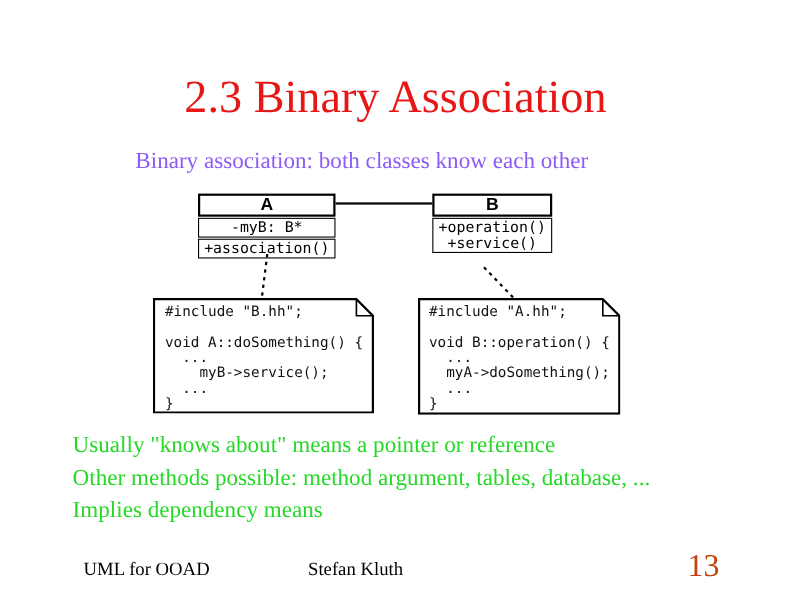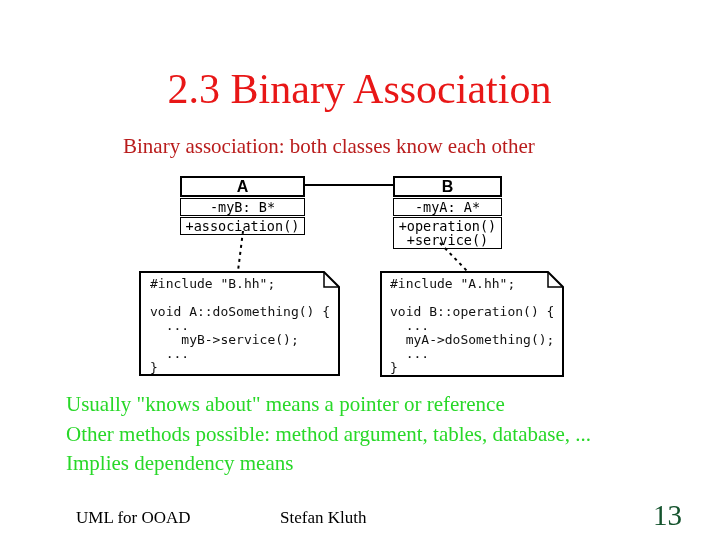--- a/index.html
+++ b/index.html
@@ -25,21 +25,21 @@
     line-height: 46px;
     color: #e81717;
     font-family: "Liberation Serif", serif;
   }
   .subtitle {
     position: absolute;
     top: 133px;
     left: 123px;
     font-size: 21px;
     line-height: 26px;
-    color: #b91c1c;
+    color: #8b5cf6;
   }
   
   .uml-class {
     position: absolute;
     box-sizing: border-box;
   }
   .uml-name {
     box-sizing: border-box;
     border: 2px solid #000;
     background: #fff;
@@ -127,42 +127,40 @@
     font-size: 17px;
     line-height: 20px;
     color: #000;
   }
   .footer-page {
     position: absolute;
     left: 625px;
     top: 500px;
     font-size: 29px;
     line-height: 30px;
-    color: #14532d;
-    margin-left: 28px;
+    color: #c2410c;
   }
 </style>
 </head>
 <body>
 
 <div class="slide">
 
   <div class="title">2.3 Binary Association</div>
 
   <div class="subtitle">Binary association: both classes know each other</div>
 
   <div class="uml-class class-a">
     <div class="uml-name">A</div>
     <div class="uml-comp"><div>-myB: B*</div></div>
     <div class="uml-comp"><div>+association()</div></div>
   </div>
 
   <div class="uml-class class-b">
     <div class="uml-name">B</div>
-    <div class="uml-comp"><div>-myA: A*</div></div>
     <div class="uml-comp"><div>+operation()</div><div>+service()</div></div>
   </div>
 
   <div class="assoc-line"></div>
 
   <svg class="connectors" width="719" height="539">
     <line x1="243" y1="231" x2="238" y2="271"></line>
     <line x1="440" y1="243" x2="468" y2="272"></line>
   </svg>
 

